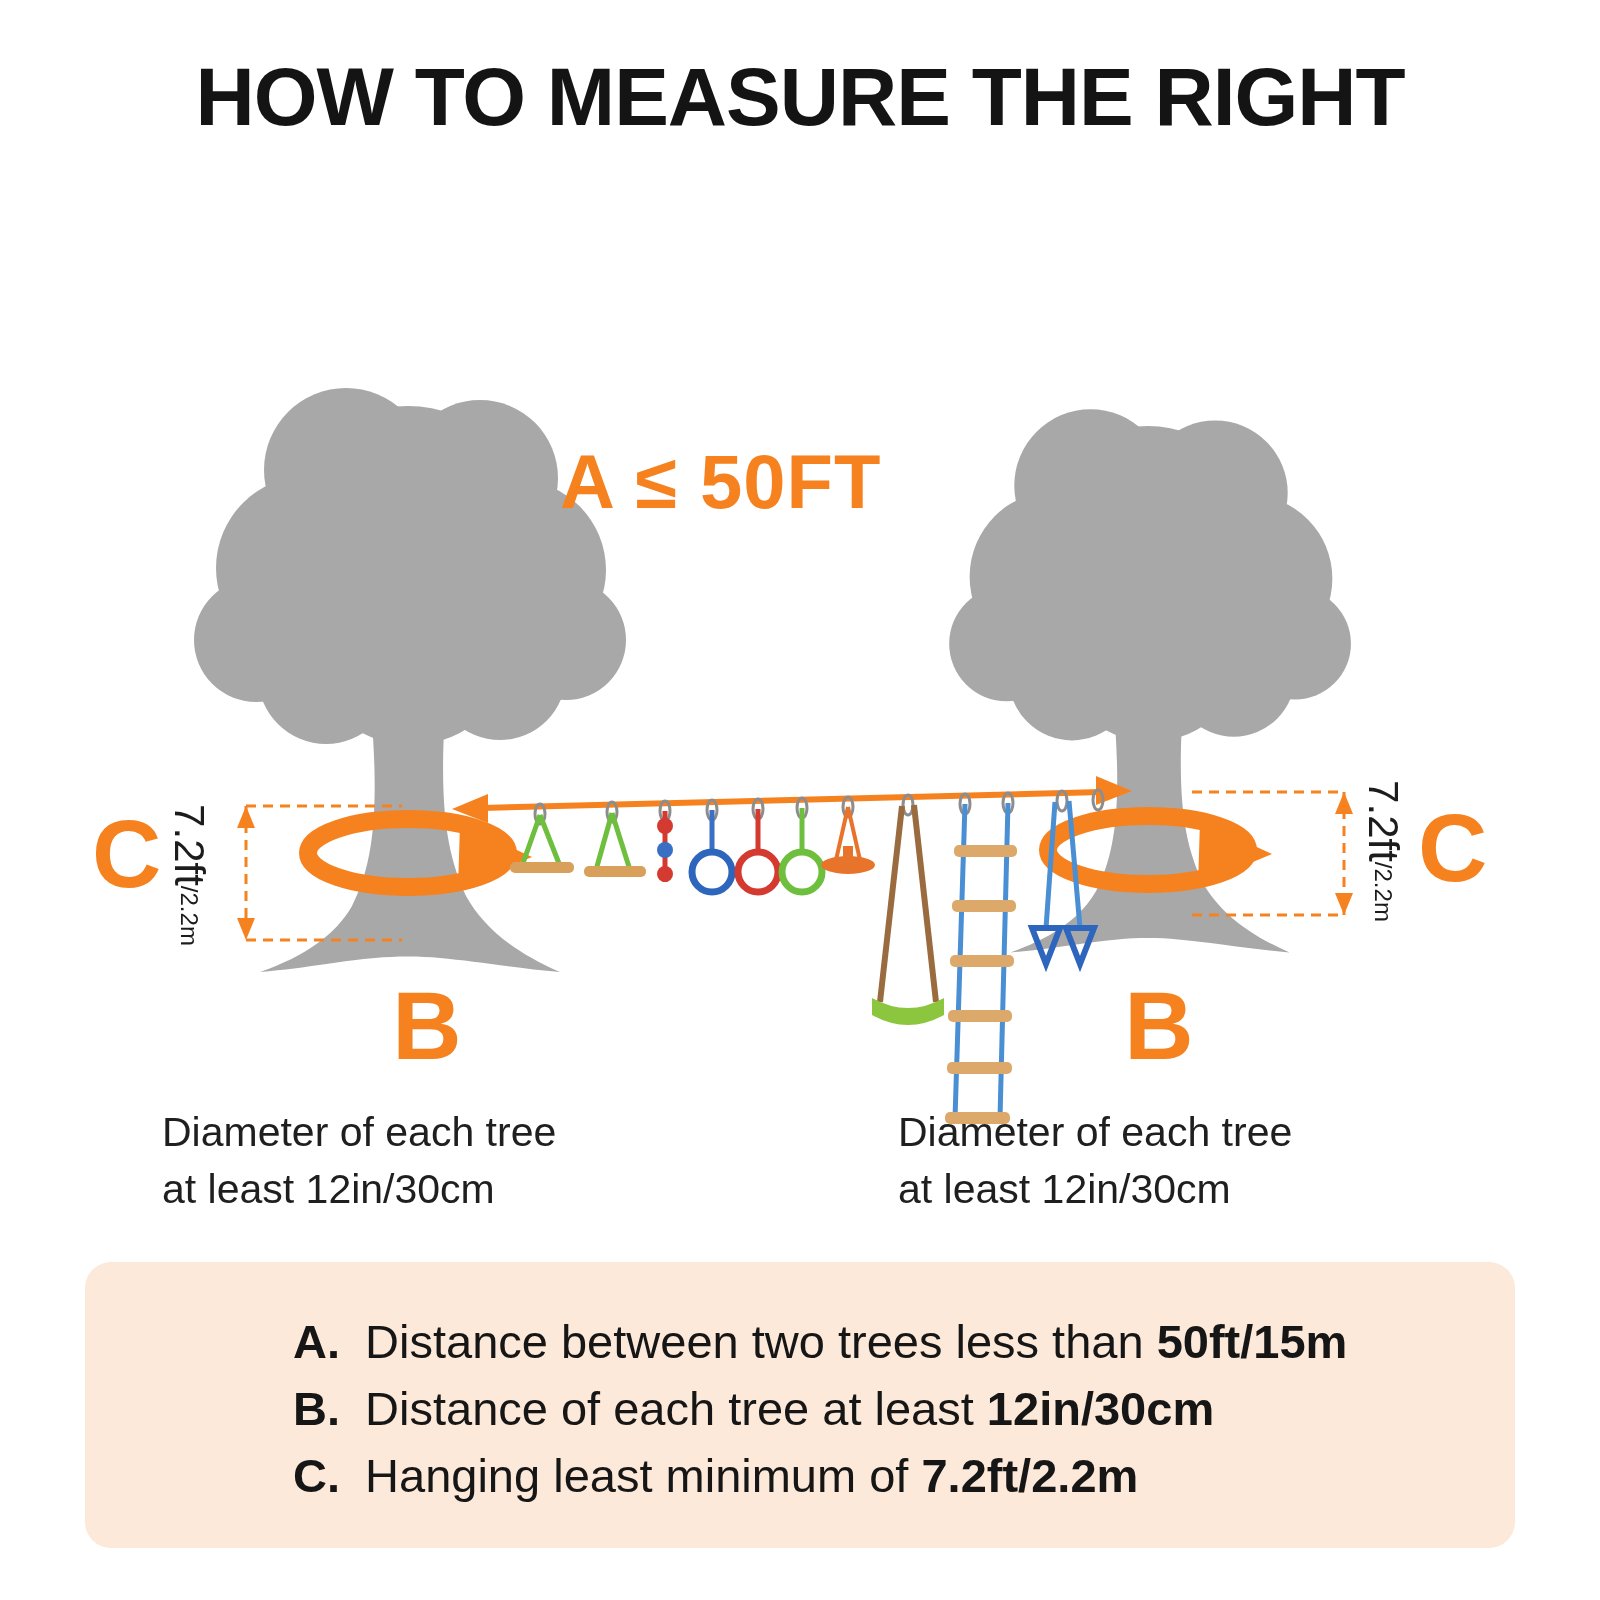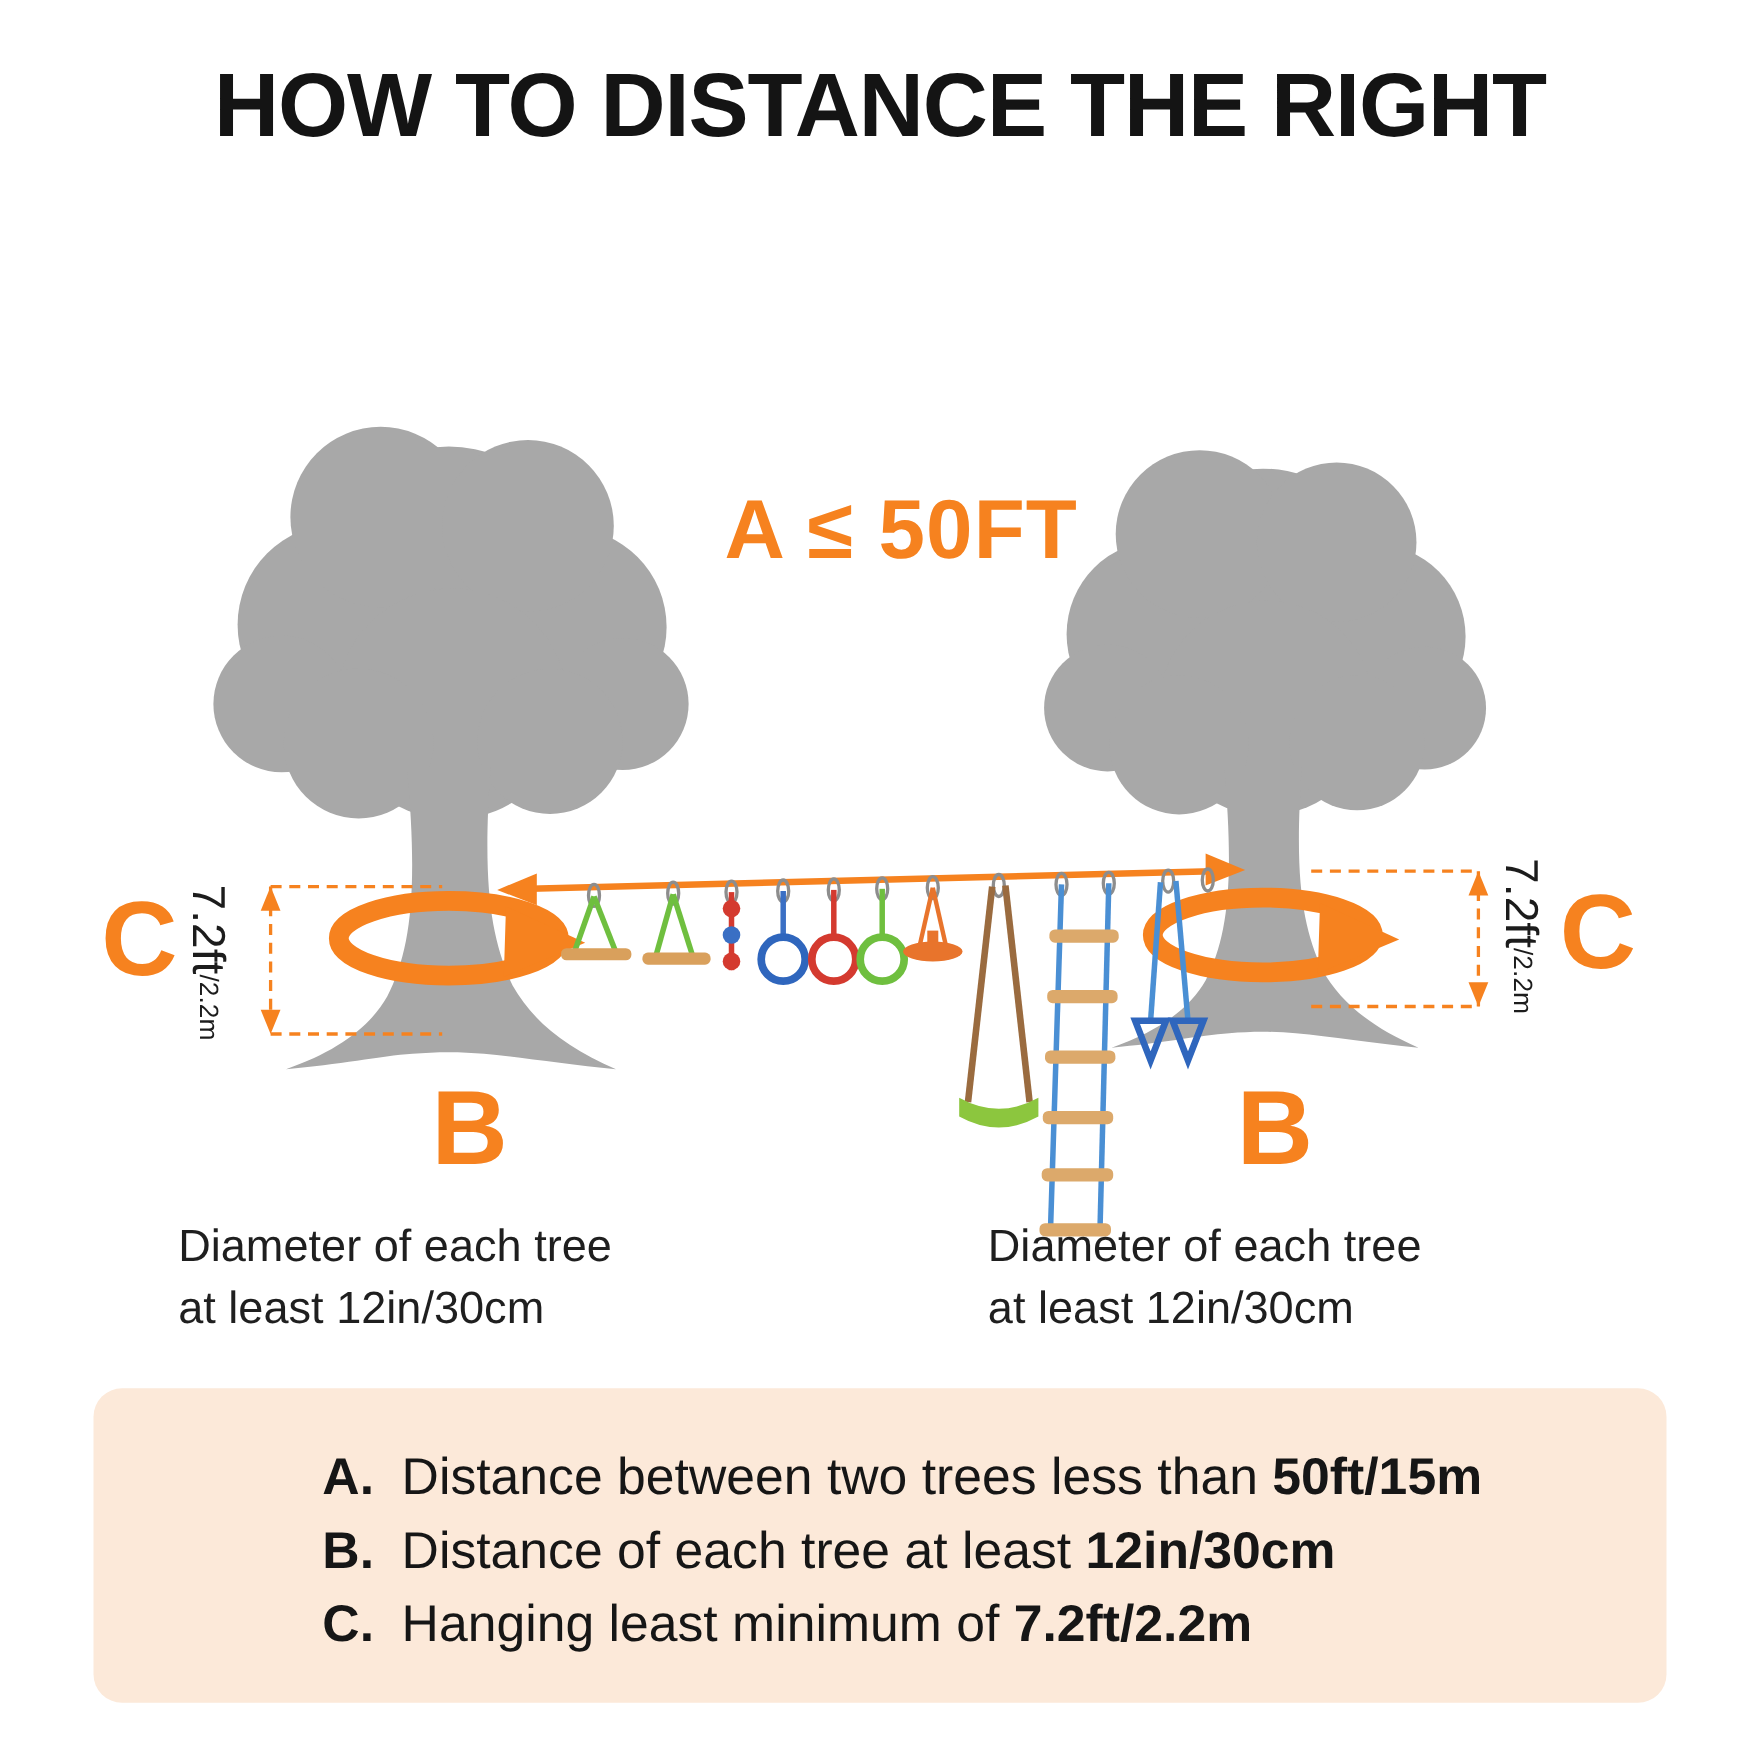--- a/index.html
+++ b/index.html
@@ -7,21 +7,21 @@
     position:relative;width:1600px;height:1600px;background:#ffffff;
     font-family:"Liberation Sans", sans-serif;overflow:hidden;
   }
   .scene-svg{position:absolute;left:0;top:0;width:1600px;height:1600px;}
   .title{
     position:absolute;top:44px;left:0;width:100%;text-align:center;
     font-weight:800;font-size:82px;line-height:1.3;letter-spacing:-1px;
     color:#141414;
   }
   .a-label{
-    position:absolute;left:560px;top:438px;width:420px;text-align:right;
+    position:absolute;left:560px;top:438px;width:420px;text-align:left;
     font-size:76px;font-weight:800;color:#F6821F;letter-spacing:1px;
   }
   .c-label{
     position:absolute;font-size:96px;font-weight:800;color:#F6821F;line-height:1;
   }
   .c-left{left:92px;top:806px;}
   .c-right{left:1418px;top:800px;}
   .b-label{
     position:absolute;font-size:96px;font-weight:800;color:#F6821F;line-height:1;
     width:110px;text-align:center;
@@ -187,21 +187,21 @@
       <line x1="1192" y1="915" x2="1344" y2="915"></line>
       <line x1="1344" y1="792" x2="1344" y2="915"></line>
     </g>
     <g fill="#F6821F">
       <polygon points="1344,792 1335,814 1353,814"></polygon>
       <polygon points="1344,915 1335,893 1353,893"></polygon>
     </g>
   </svg>
 
   <div class="title">
-    <div>HOW TO DISTANCE THE RIGHT</div>
+    <div>HOW TO MEASURE THE RIGHT</div>
   </div>
 
   <div class="a-label">A ≤ 50FT</div>
 
   <div class="c-label c-left">C</div>
   <div class="c-label c-right">C</div>
 
   <div class="height-label height-left">
     <span class="hv">7.2ft</span>
       <span class="hu">/2.2m</span>

